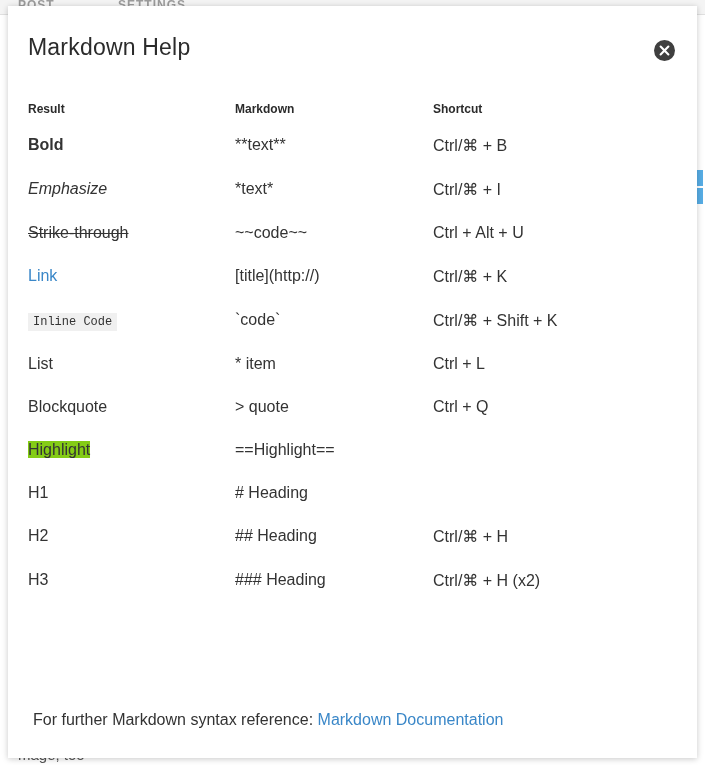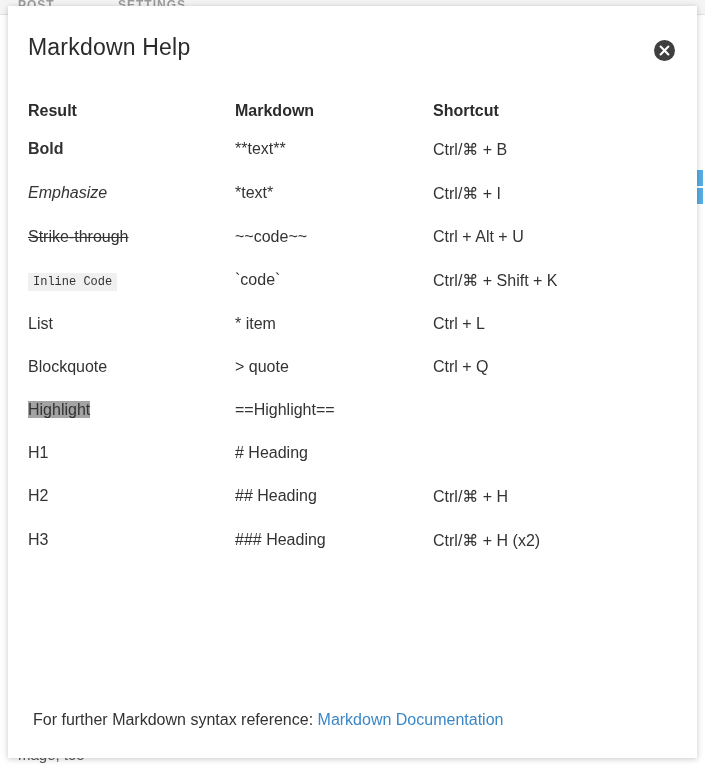--- a/index.html
+++ b/index.html
@@ -112,21 +112,21 @@
   #shortcut-table {
     position: absolute;
     left: 20px;
     top: 96px;
     width: 640px;
     border-collapse: collapse;
     table-layout: fixed;
   }
   #shortcut-table th {
     text-align: left;
-    font-size: 16px;
+    font-size: 12px;
     font-weight: bold;
     color: #2b2b2b;
     padding: 0 0 20px 0;
     vertical-align: top;
   }
   #shortcut-table td {
     font-size: 16px;
     color: #333333;
     padding: 0 0 25px 0;
     vertical-align: top;
@@ -142,21 +142,21 @@
   .r-strike { text-decoration: line-through; }
   .r-link { color: #3a87c8; text-decoration: none; cursor: pointer; }
   .r-code {
     font-family: "Liberation Mono", monospace;
     font-size: 12px;
     background: #f0f0f0;
     padding: 2px 5px;
     border-radius: 0;
     color: #333;
   }
-  .r-highlight { background: #a3a3a3; }
+  .r-highlight { background: #84cc16; }
 
   #footer-note {
     position: absolute;
     left: 9px;
     top: 705px;
     font-size: 16px;
     color: #333333;
     margin-left: 16px;
   }
   #markdown-documentation-link {
@@ -212,20 +212,25 @@
           <td><span class="r-em">Emphasize</span></td>
           <td>*text*</td>
           <td>Ctrl/⌘ + I</td>
         </tr>
         <tr>
           <td><span class="r-strike">Strike-through</span></td>
           <td>~~code~~</td>
           <td>Ctrl + Alt + U</td>
         </tr>
         <tr>
+          <td><span class="r-link">Link</span></td>
+          <td>[title](http://)</td>
+          <td>Ctrl/⌘ + K</td>
+        </tr>
+        <tr>
           <td><span class="r-code">Inline Code</span></td>
           <td>`code`</td>
           <td>Ctrl/⌘ + Shift + K</td>
         </tr>
         <tr>
           <td><span>List</span></td>
           <td>* item</td>
           <td>Ctrl + L</td>
         </tr>
         <tr>

